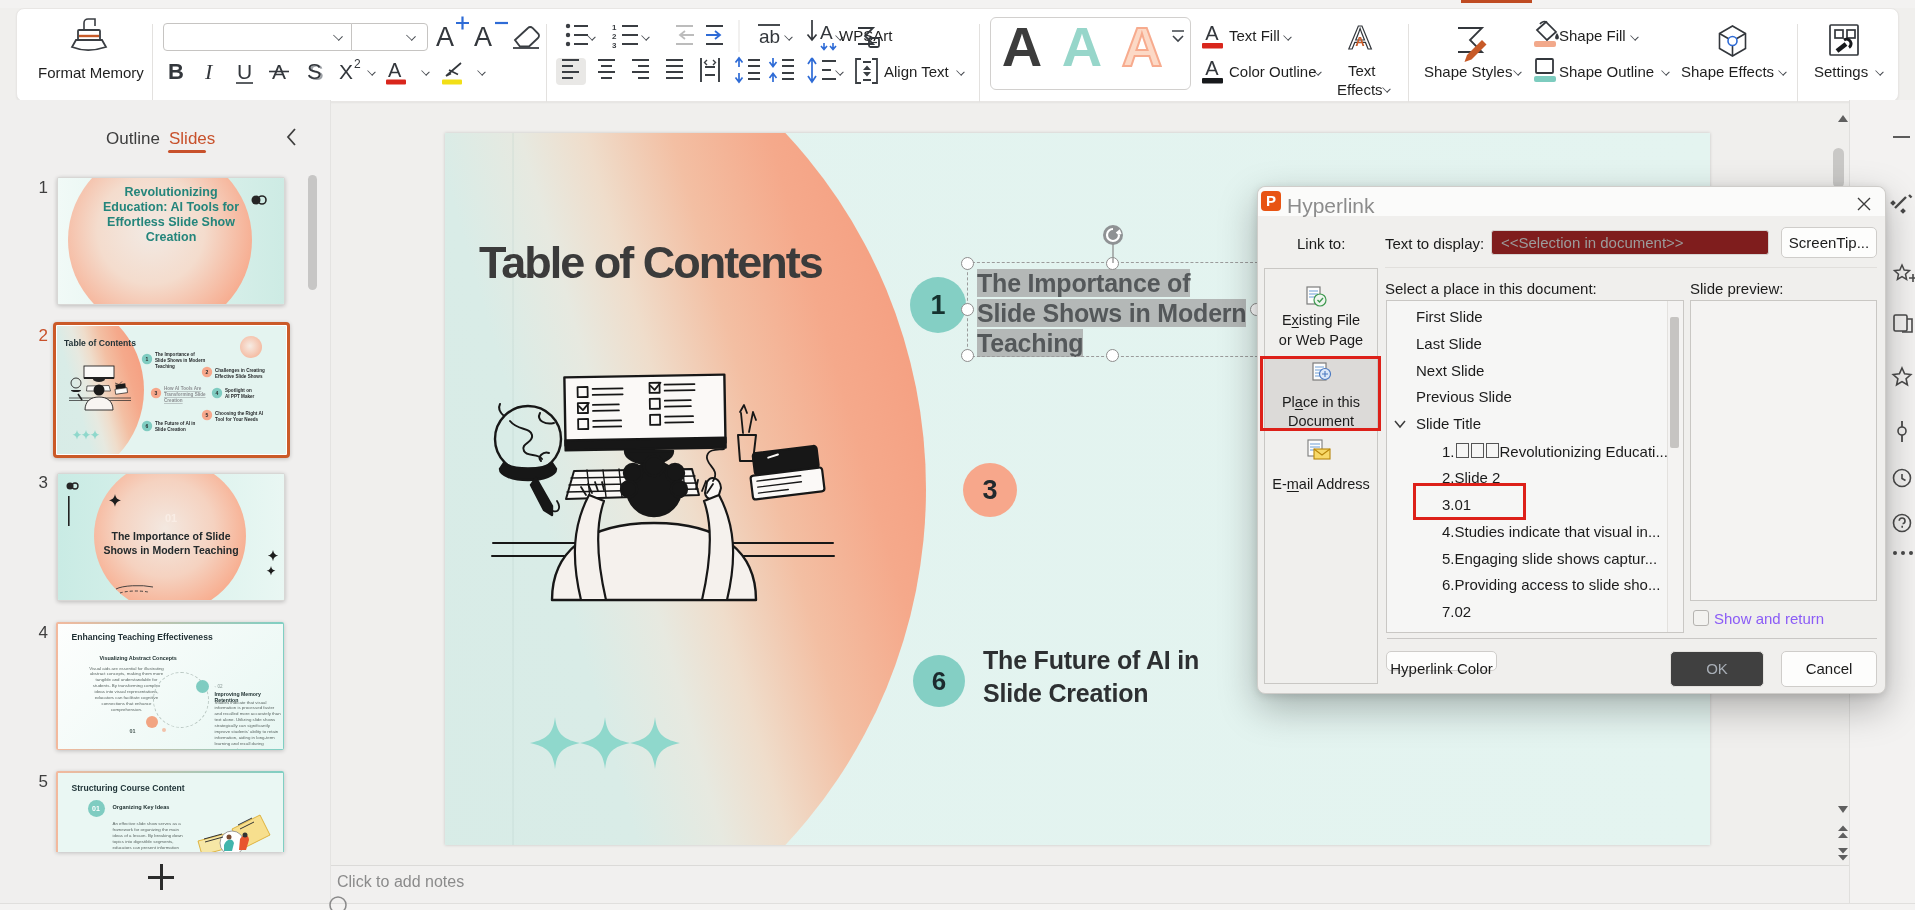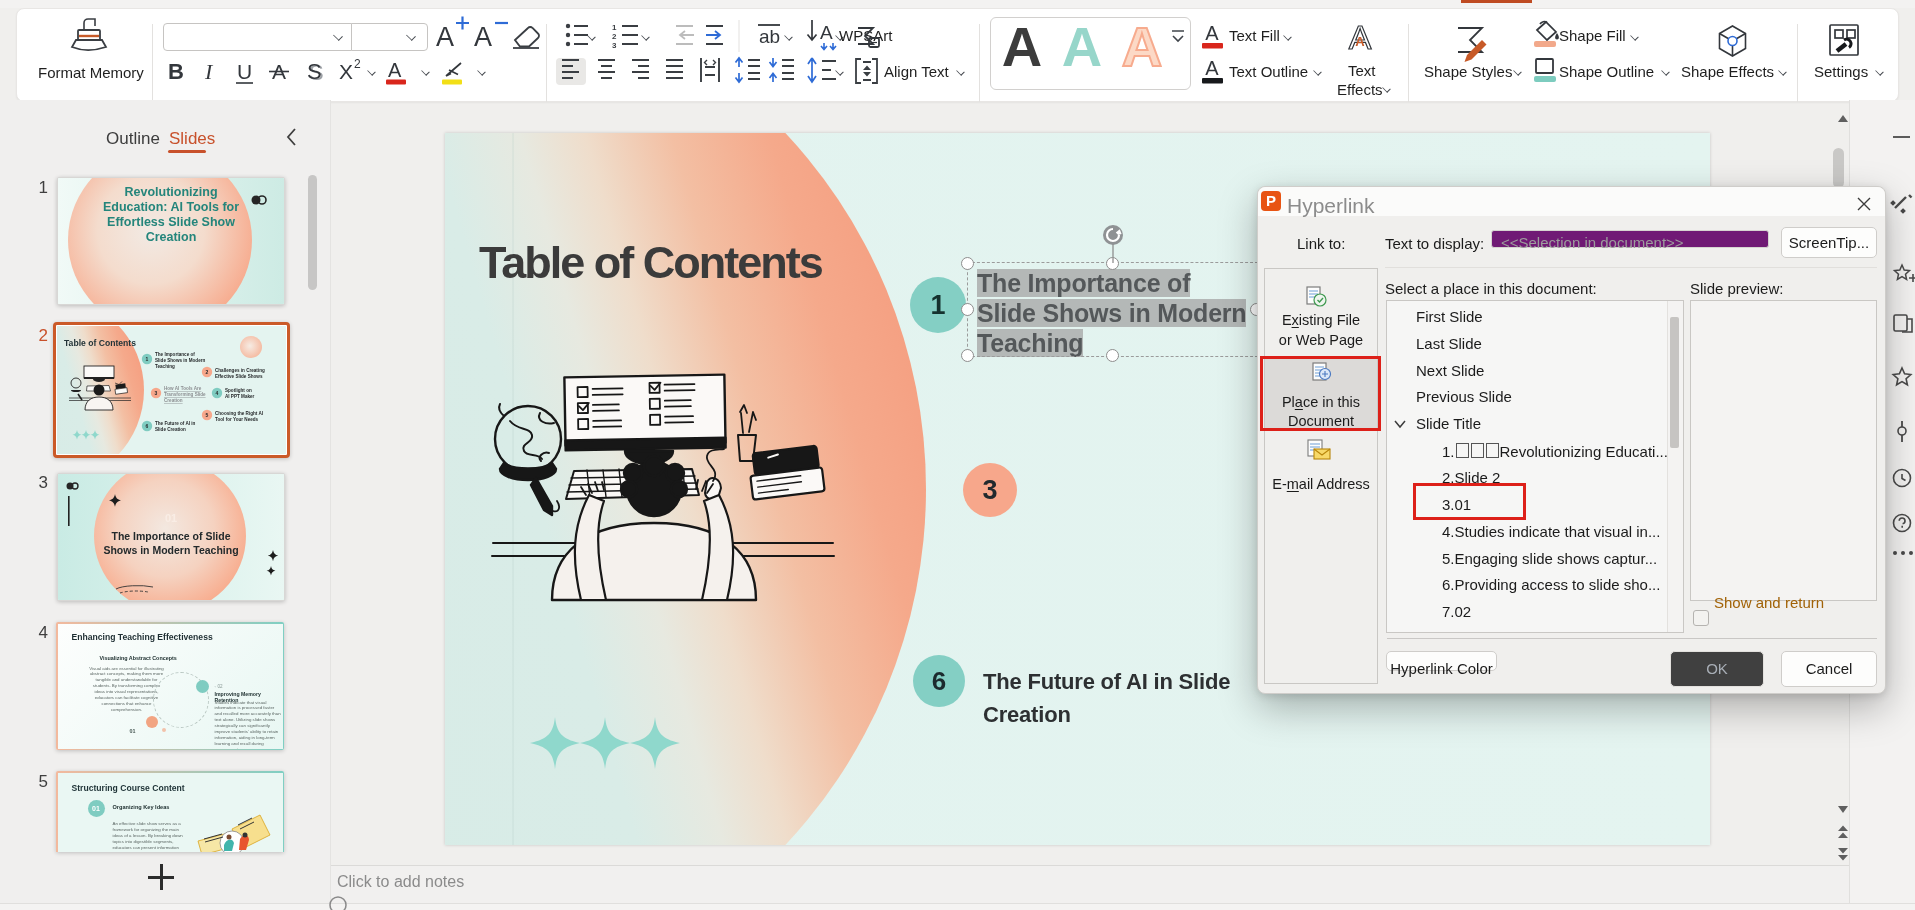--- a/index.html
+++ b/index.html
@@ -46,21 +46,21 @@
   <div class="chevs" style="left:785px;top:25px"></div>
   <div class="chevs" style="left:836px;top:25px"></div>
   <div class="rl" style="left:839px;top:20px">WPSArt</div>
   <div class="abs" style="left:556px;top:50px;width:30px;height:27px;background:#e9e8e6;border-radius:4px"></div>
   <div class="chevs" style="left:836px;top:60px"></div>
   <div class="rl" style="left:884px;top:56px">Align Text</div>
   <div class="chevs" style="left:957px;top:60px"></div>
   <div class="abs" style="left:990px;top:9px;width:199px;height:71px;background:#fff;border:1px solid #d2d0ce;border-radius:6px"></div>
   <div class="rl" style="left:1229px;top:20px">Text Fill</div>
   <div class="chevs" style="left:1284px;top:25px"></div>
-  <div class="rl" style="left:1229px;top:56px">Text Outline</div>
+  <div class="rl" style="left:1229px;top:56px">Color Outline</div>
   <div class="chevs" style="left:1314px;top:60px"></div>
   <div class="rl" style="left:1348px;top:55px">Text</div>
   <div class="rl" style="left:1337px;top:74px">Effects</div>
   <div class="chevs" style="left:1383px;top:77px"></div>
   <div class="rl" style="left:1424px;top:56px">Shape Styles</div>
   <div class="chevs" style="left:1514px;top:60px"></div>
   <div class="rl" style="left:1559px;top:20px">Shape Fill</div>
   <div class="chevs" style="left:1631px;top:25px"></div>
   <div class="rl" style="left:1559px;top:56px">Shape Outline</div>
   <div class="chevs" style="left:1662px;top:60px"></div>
@@ -484,21 +484,21 @@
   <div class="abs" style="left:661px;top:215.5px;width:11px;height:11px;border-radius:50%;background:#fff;border:1.5px solid #8e8e8e"></div>
   <div class="abs" style="left:805px;top:169.5px;width:11px;height:11px;border-radius:50%;background:#fff;border:1.5px solid #8e8e8e"></div>
   <svg class="abs" style="left:656px;top:91px" width="26" height="40" viewBox="0 0 26 40">
     <line x1="12" y1="20" x2="12" y2="39" stroke="#8e8e8e" stroke-width="1.3"></line>
     <circle cx="12" cy="11" r="10" fill="#8f9294"></circle>
     <path d="M12,5 a6,6 0 1 0 6,6" stroke="#fff" stroke-width="2.2" fill="none"></path>
     <path d="M18,11 l-3,-1.8 l3,-4 l3,4 z" fill="#fff" transform="rotate(15 18 8)"></path>
   </svg>
   <div class="abs" style="left:518px;top:330px;width:54px;height:54px;border-radius:50%;background:#f7a78b;color:#222a2e;font-size:27px;font-weight:bold;text-align:center;line-height:54px">3</div>
   <div class="abs" style="left:468px;top:522px;width:52px;height:52px;border-radius:50%;background:#84cfc4;color:#1c2b2e;font-size:26px;font-weight:bold;text-align:center;line-height:52px">6</div>
-  <div class="abs" style="left:538px;top:532px;width:260px;font-size:22px;line-height:33px;font-weight:bold;color:#2d3032;letter-spacing:-0.2px">The Future of AI in Slide Creation</div>
+  <div class="abs" style="left:538px;top:511px;width:260px;font-size:25px;line-height:33px;font-weight:bold;color:#2d3032;letter-spacing:-0.2px">The Future of AI in Slide Creation</div>
 </div>
 
 <svg class="abs" style="left:1826px;top:100px" width="30" height="803" viewBox="0 0 30 803">
   <path d="M12,22 l5,-7 l5,7 z" fill="#5f5f5f"></path>
   <rect x="7" y="48" width="11" height="40" rx="5.5" fill="#c9c8c6"></rect>
   <path d="M12,706 l5,7 l5,-7 z" fill="#5f5f5f"></path>
   <path d="M12,731 l5,-5.5 l5,5.5 z M12,738 l5,-5.5 l5,5.5 z" fill="#5f5f5f"></path>
   <path d="M12,748 l5,5.5 l5,-5.5 z M12,755 l5,5.5 l5,-5.5 z" fill="#5f5f5f"></path>
 </svg>
 
@@ -554,21 +554,21 @@
 
 <div class="abs" style="left:1257px;top:186px;width:627px;height:506px;background:#f0efed;border:1px solid #cfcdca;border-radius:8px;box-shadow:0 14px 38px rgba(0,0,0,.28),0 2px 8px rgba(0,0,0,.12);z-index:40">
   <div class="abs" style="left:0;top:0;width:627px;height:29px;background:#fbfbfa;border-radius:8px 8px 0 0"></div>
   <div class="abs" style="left:3px;top:4px;width:20px;height:20px;border-radius:4px;background:#e85413;color:#fff;font-size:15px;font-weight:bold;text-align:center;line-height:20px">P</div>
   <div class="abs" style="left:29px;top:7px;font-size:21px;color:#8c8c8c">Hyperlink</div>
   <svg class="abs" style="left:597px;top:8px" width="18" height="18">
       <path d="M3,3 L15,15 M15,3 L3,15" stroke="#3c3c3c" stroke-width="1.4"></path>
     </svg>
   <div class="dtxt" style="left:39px;top:49px">Link to:</div>
   <div class="dtxt" style="left:127px;top:49px">Text to display:</div>
-  <div class="abs" style="left:233px;top:43px;width:278px;height:18px;background:#701a75;border:1px solid #d6d4d1;border-radius:3px;box-sizing:border-box;font-size:15px;color:#9c9c9c;line-height:23px;padding-left:9px">&lt;&lt;Selection in document&gt;&gt;</div>
+  <div class="abs" style="left:233px;top:43px;width:278px;height:25px;background:#7f1d1d;border:1px solid #d6d4d1;border-radius:3px;box-sizing:border-box;font-size:15px;color:#9c9c9c;line-height:23px;padding-left:9px">&lt;&lt;Selection in document&gt;&gt;</div>
   <div class="btn" style="left:523px;top:40px;width:96px;height:31px;line-height:29px">ScreenTip...</div>
   <div class="abs" style="left:127px;top:80px;width:492px;height:1px;background:#e1dfdc"></div>
 
   <div class="abs" style="left:6px;top:81px;width:114px;height:416px;border:1px solid #c9c7c4;box-sizing:border-box"></div>
   <div class="abs" style="left:7px;top:169px;width:112px;height:75px;background:#dcdad8"></div>
 
   <svg class="abs" style="left:46px;top:98px" width="24" height="24" viewBox="0 0 24 24">
     <rect x="3" y="2" width="13" height="17" fill="#fdfdfd" stroke="#7c7c7c" stroke-width="1.2"></rect>
     <path d="M5,6 h9 M5,9 h9 M5,12 h6" stroke="#6f9fd8" stroke-width="1.2"></path>
     <circle cx="16" cy="15" r="6" fill="#eef5ee" stroke="#3f9950" stroke-width="1.2"></circle>
@@ -612,18 +612,18 @@
   <div class="dtxt" style="left:184px;top:337px">4.Studies indicate that visual in...</div>
   <div class="dtxt" style="left:184px;top:364px">5.Engaging slide shows captur...</div>
   <div class="dtxt" style="left:184px;top:390px">6.Providing access to slide sho...</div>
   <div class="dtxt" style="left:184px;top:417px">7.02</div>
   <div class="abs" style="left:409px;top:114px;width:16px;height:331px;background:#f4f3f2;border-left:1px solid #e3e1de;box-sizing:border-box"></div>
   <div class="abs" style="left:412px;top:130px;width:9px;height:131px;background:#c6c4c2;border-radius:2px"></div>
   <div class="abs" style="left:155px;top:296px;width:107px;height:31px;border:3px solid #dd2019"></div>
 
   <div class="abs" style="left:432px;top:113px;width:187px;height:301px;background:#f4f3f2;border:1px solid #c9c7c4;box-sizing:border-box"></div>
   <div class="abs" style="left:435px;top:423px;width:14px;height:14px;background:#f3f2f0;border:1px solid #b5b3b0;border-radius:3px"></div>
-  <div class="dtxt" style="left:456px;top:408px;color:#a16207">Show and return</div>
+  <div class="dtxt" style="left:456px;top:424px;color:#8b5cf6">Show and return</div>
   <div class="abs" style="left:129px;top:451px;width:490px;height:1px;background:#c9c7c5"></div>
   <div class="btn" style="left:128px;top:464px;width:111px;height:20px;line-height:34px">Hyperlink Color</div>
   <div class="btn" style="left:412px;top:464px;width:94px;height:36px;line-height:34px;background:#404040;border-color:#e3e1de;color:#a8aeb6">OK</div>
   <div class="btn" style="left:523px;top:464px;width:96px;height:36px;line-height:34px">Cancel</div>
 </div>
 
 </body></html>

